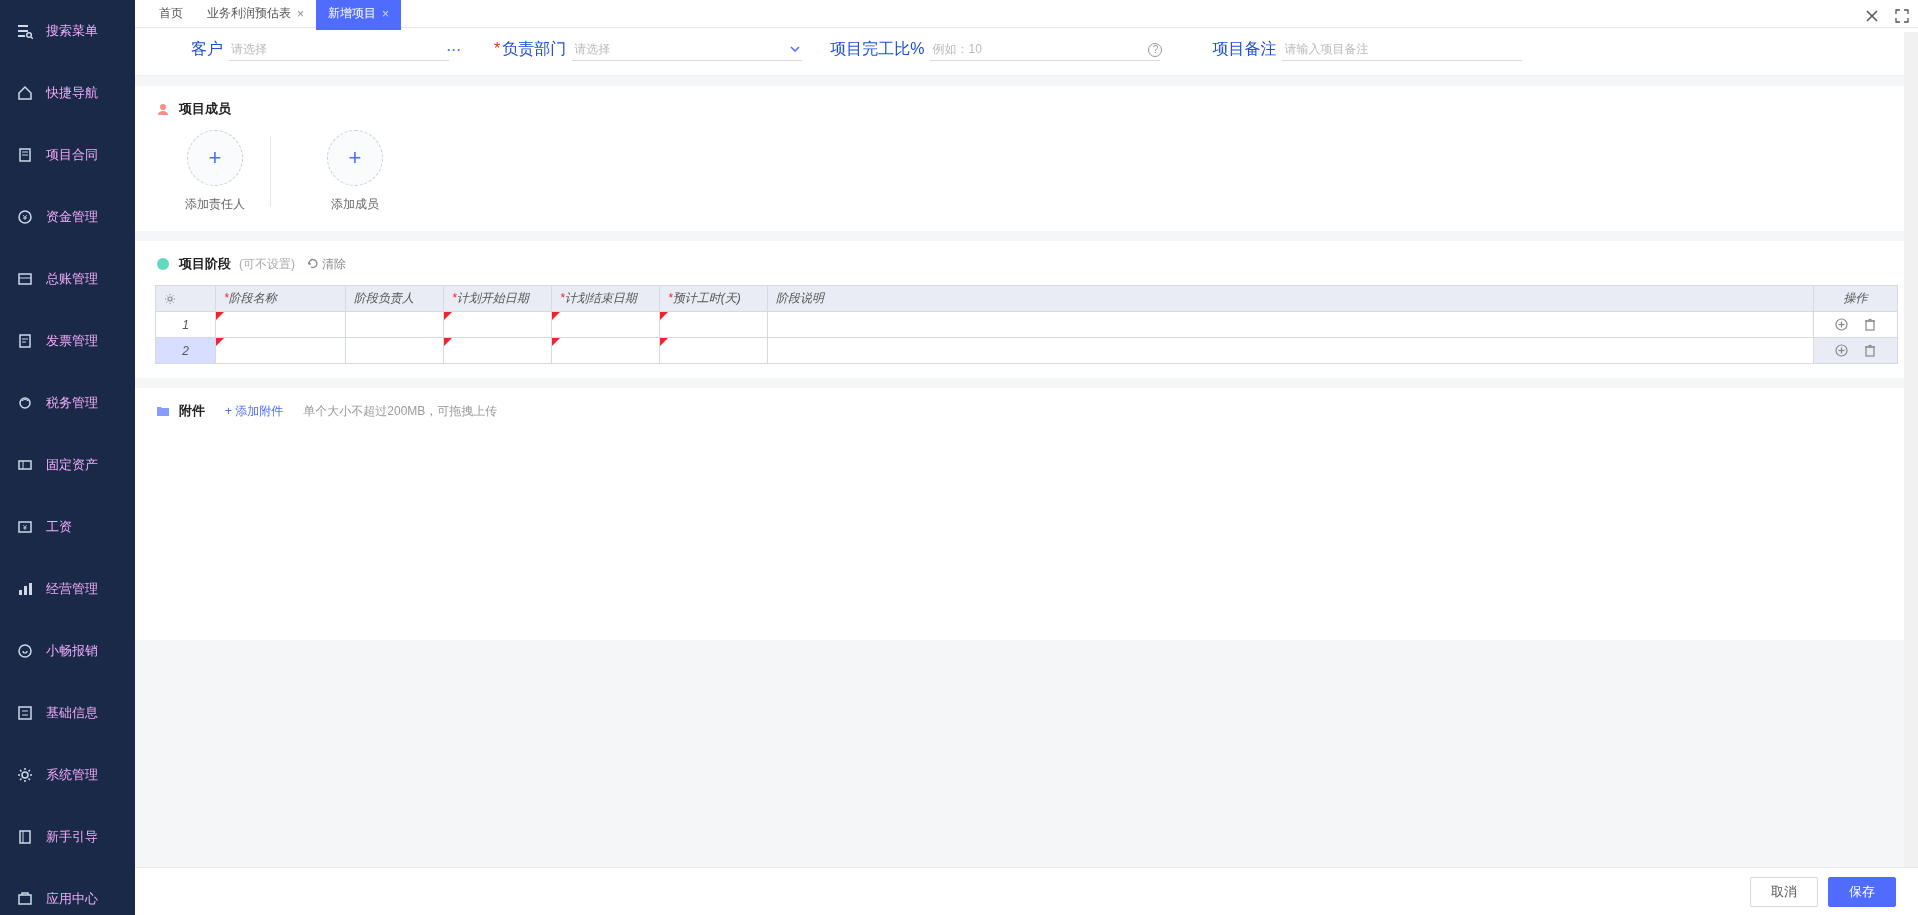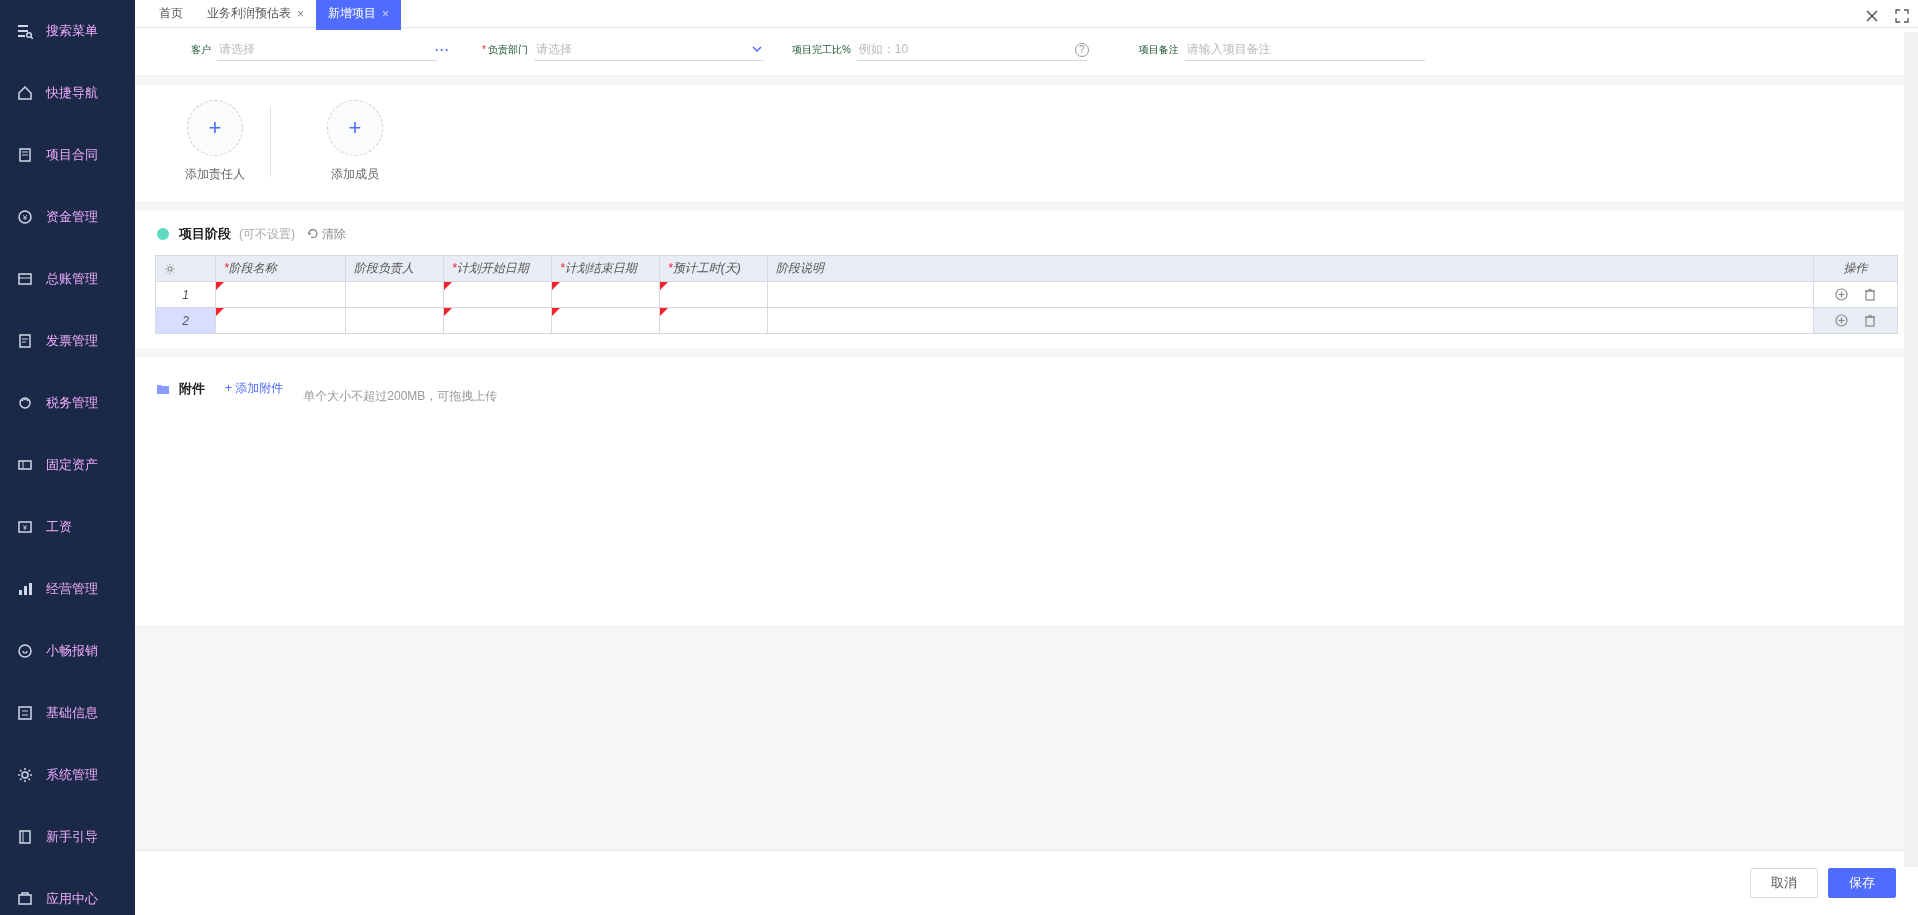--- a/index.html
+++ b/index.html
@@ -23,21 +23,21 @@
     .tab.active { background: #4f6cff; color: #fff; }
     .tab .close { font-size: 12px; opacity: .7; }
     .tabbar-right { position: absolute; right: 8px; top: 0; height: 32px; display: flex; align-items: center; gap: 14px; color:#555; }
     .icon-btn { width: 16px; height: 16px; cursor: pointer; display:flex; align-items:center; justify-content:center; }
     
     
     .content { flex: 1; overflow-y: auto; padding: 0; }
     
     .form-row-bar { background: #fff; padding: 10px 20px 14px 20px; display: flex; align-items: center; gap: 14px; border-bottom: 1px solid #eef0f4; }
     .form-group { display: flex; align-items: center; gap: 6px; }
-    .form-label { color: #14532d; font-size: 10px; min-width: auto; white-space: nowrap; }
+    .form-label { color: #1d4ed8; font-size: 16px; min-width: auto; white-space: nowrap; }
     .required::before { content: "*"; color: #f5222d; margin-right: 2px; }
     .field-input { border: none; border-bottom: 1px solid #d9d9d9; padding: 4px 2px; font-size: 12px; outline: none; background: transparent; color:#15803d; }
     .field-input::placeholder { color: #bbb; }
     .select-wrap { position: relative; display: inline-flex; align-items: center; }
     .select-down { position: absolute; right: 2px; top: 8px; color: #4f6cff; pointer-events: none; }
     .ellipsis { color: #4f6cff; font-weight: bold; letter-spacing: 1px; cursor:pointer; margin-left:-8px; margin-right: 18px; }
     .help-circ { width:14px; height:14px; border:1px solid #999; border-radius:50%; display:inline-flex; align-items:center; justify-content:center; font-size:10px; color:#999; margin-left:-18px; margin-right: 22px; }
     
     
     .section { background: #fff; margin-top: 10px; padding: 14px 20px; }
@@ -69,24 +69,24 @@
     .col-owner { width: 98px; }
     .col-start { width: 108px; }
     .col-end { width: 108px; }
     .col-hours { width: 108px; }
     .col-ops { width: 84px; }
     .ops-cell { color:#888; display:flex; align-items:center; justify-content:center; gap:14px; height:100%; }
     .mini-icon { width:14px; height:14px; cursor:pointer; display:inline-flex; align-items:center; justify-content:center; }
     
     
     .add-file-link { color:#4f6cff; cursor:pointer; margin: 0 12px; }
-    .file-note { color:#999;margin-top:16px; }
-    
-    
-    .footer { height: 65px; background:#fff; border-top:1px solid #e5e7ec; display:flex; align-items:center; justify-content:flex-end; gap: 10px; padding: 0 22px; }
+    .file-note { color:#999; }
+    
+    
+    .footer { height: 48px; background:#fff; border-top:1px solid #e5e7ec; display:flex; align-items:center; justify-content:flex-end; gap: 10px; padding: 0 22px; }
     .btn { height: 30px; padding: 0 20px; border-radius: 2px; cursor:pointer; font-size:13px; display:inline-flex; align-items:center; }
     .btn-default { background:#fff; border:1px solid #d9d9d9; color:#555; }
     .btn-primary { background:#4f6cff; border:1px solid #4f6cff; color:#fff; }
     
     .spacer-grey { height: 260px; background:#f5f6f8; }
     
     
     .right-scroll { position:absolute; right:0; top:32px; bottom:48px; width:14px; background: #f1f1f1; }
     
     svg { display:block; }
@@ -308,20 +308,29 @@
           <input class="field-input" style="width: 230px;" placeholder="例如：10">
           <span class="help-circ">?</span>
         </div>
         <div class="form-group" style="margin-left:14px;">
           <span class="form-label">项目备注</span>
           <input class="field-input" style="width: 240px;" placeholder="请输入项目备注">
         </div>
       </div>
 
       <div class="section flush">
+        <div class="section-header">
+          <span class="section-icon">
+              <svg width="14" height="14" viewBox="0 0 14 14">
+                <circle cx="7" cy="5" r="3" fill="#ff8a8a"></circle>
+                <path d="M2 13 C2 10 5 9 7 9 C9 9 12 10 12 13 Z" fill="#ff8a8a"></path>
+              </svg>
+            </span>
+          <span class="section-title">项目成员</span>
+        </div>
         <div class="member-cards">
           <div class="member-card-group">
             <div class="add-circle">+</div>
             <span class="member-caption">添加责任人</span>
           </div>
           <div class="member-card-group">
             <div class="add-circle">+</div>
             <span class="member-caption">添加成员</span>
           </div>
         </div>

